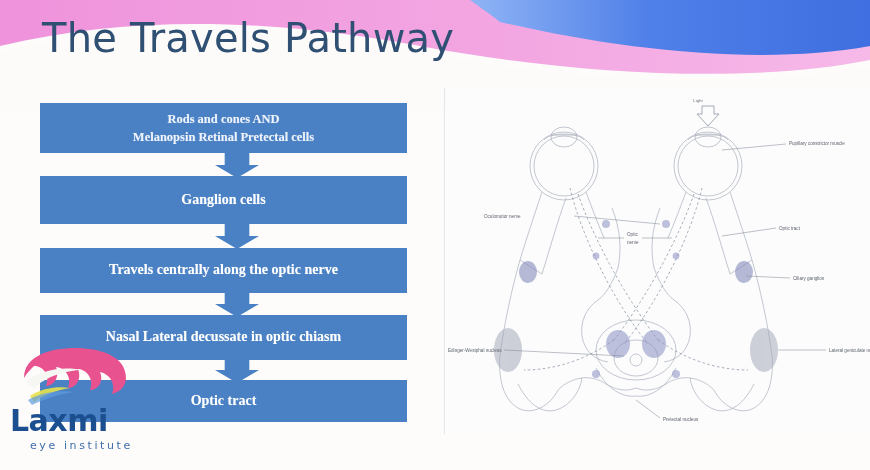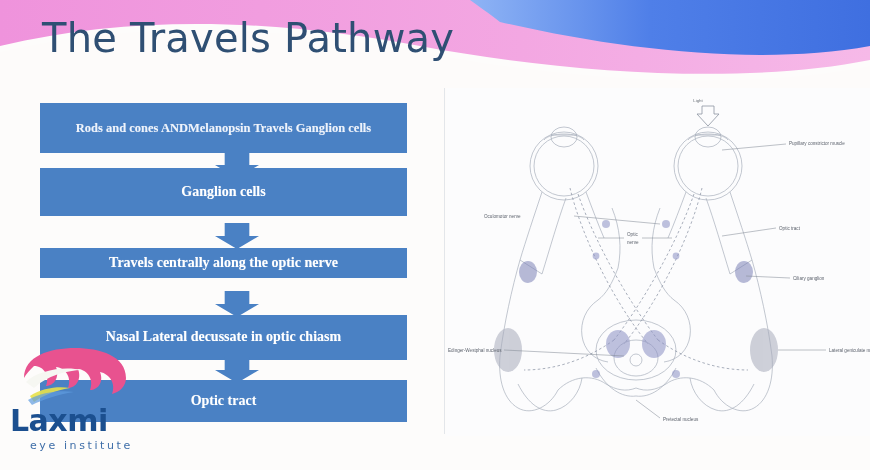--- a/index.html
+++ b/index.html
@@ -49,34 +49,34 @@
     position: absolute;
     left: 0;
     width: 367px;
     background: #4a81c4;
     color: #ffffff;
     font-family: "Liberation Serif", serif;
     font-weight: bold;
     font-size: 14px;
     text-align: center;
     display: flex;
-    flex-direction: row;
+    flex-direction: column;
     align-items: center;
     justify-content: center;
     line-height: 1.45;
     text-shadow: 0 0 1px rgba(255,255,255,0.35);
     box-sizing: border-box;
   }
   .flow-box .line {
     display: block;
     white-space: nowrap;
   }
   .flow-box.b0 { top: 3px;   height: 50px; font-size: 12.5px; color:#eef3fb; }
-  .flow-box.b1 { top: 68px;  height: 48px; text-align: center; }
-  .flow-box.b2 { top: 148px; height: 30px; }
+  .flow-box.b1 { top: 76px;  height: 48px; text-align: center; }
+  .flow-box.b2 { top: 148px; height: 45px; }
   .flow-box.b3 { top: 215px; height: 45px; }
   .flow-box.b4 { top: 280px; height: 42px; }
 
   .flow-arrow {
     position: absolute;
     left: 175px;
     width: 44px;
     height: 26px;
     background: #4a81c4;
     clip-path: polygon(22% 0%, 78% 0%, 78% 50%, 100% 50%, 50% 100%, 0% 50%, 22% 50%);
@@ -176,21 +176,21 @@
     <path d="M470,0 L870,0 L870,46 C760,66 620,50 500,22 C490,14 478,6 470,0 Z" fill="url(#gBlue)"></path>
     <path d="M0,52 C160,16 300,30 430,54 C570,80 740,92 870,66 L870,110 L0,110 Z" fill="#fdfbfa"></path>
   </svg>
 
   <div class="slide-title">The Travels Pathway</div>
 
   <div class="flow">
 
     <div class="flow-box b0">
       <span class="line">Rods and cones AND</span>
-      <span class="line">Melanopsin Travels Ganglion cells</span>
+      <span class="line">Melanopsin Retinal Pretectal cells</span>
     </div>
     <div class="flow-arrow a0"></div>
 
     <div class="flow-box b1">
       <span class="line">Ganglion cells</span>
     </div>
     <div class="flow-arrow a1"></div>
 
     <div class="flow-box b2">
       <span class="line">Travels centrally along the optic nerve</span>

